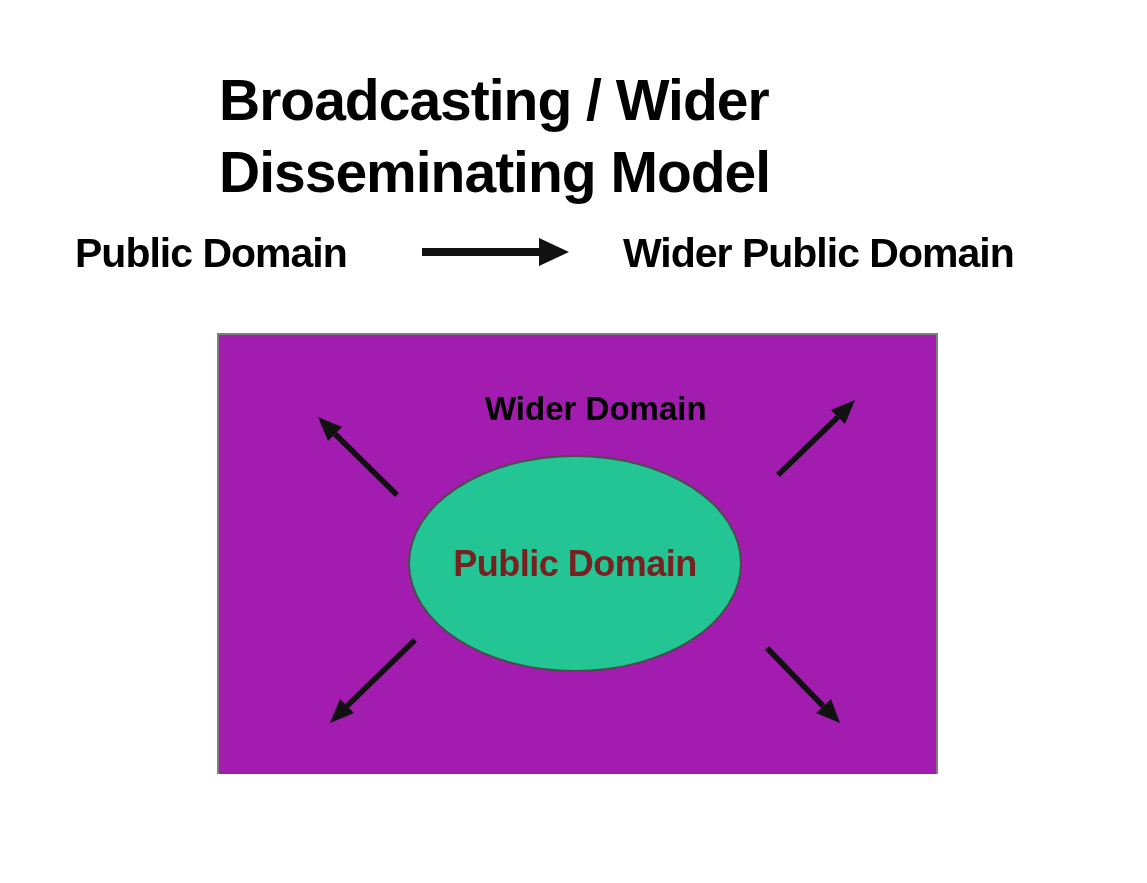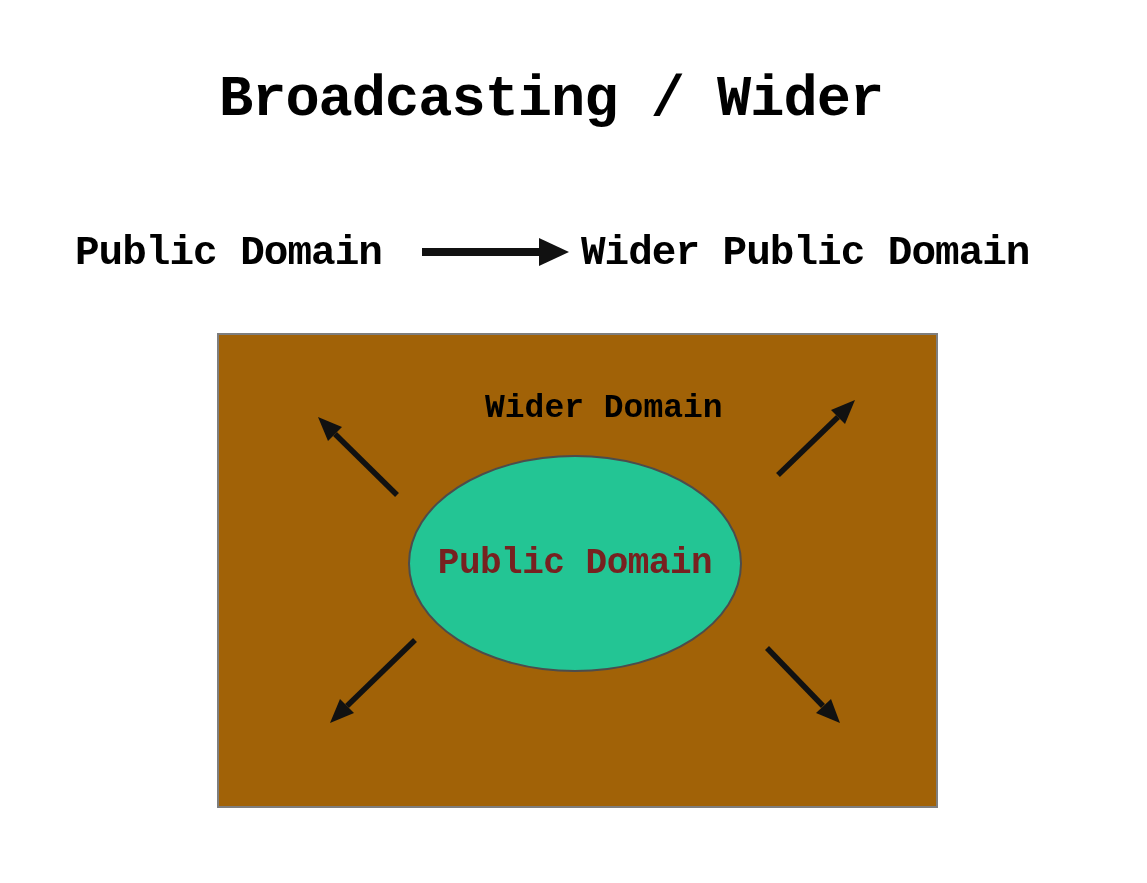--- a/index.html
+++ b/index.html
@@ -3,24 +3,23 @@
 <meta charset="utf-8">
 <style>
   html, body { margin: 0; padding: 0; }
   body {
     font-family: "Liberation Sans", "DejaVu Sans", sans-serif;
     background: #ffffff;
   }
   .canvas {
     position: relative;
     width: 1147px;
-    height: 883px;
+    height: 774px;
     background: #ffffff;
     overflow: hidden;
-    font-family: Liberation Mono, monospace;
   }
   .title {
     position: absolute;
     left: 219px;
     top: 64px;
     margin: 0;
     font-size: 57px;
     font-weight: bold;
     color: #000000;
     line-height: 72px;
@@ -31,37 +30,37 @@
   .flow-label {
     position: absolute;
     font-size: 41px;
     font-weight: bold;
     color: #000000;
     line-height: 46px;
     letter-spacing: -1px;
     white-space: nowrap;
   }
   .flow-source { left: 75px;  top: 230px; }
-  .flow-target { left: 581px; top: 230px; }
+  .flow-target { left: 623px; top: 230px; }
   .flow-arrow-svg {
     position: absolute;
     left: 418px;
     top: 234px;
     width: 155px;
     height: 36px;
   }
   .domain-box {
     position: absolute;
     left: 217px;
     top: 333px;
     width: 721px;
     height: 475px;
     box-sizing: border-box;
     border: 2px solid #7e7e7e;
-    background: #a16207;
+    background: #a21caf;
   }
   .box-label {
     position: absolute;
     left: 266px;
     top: 55px;
     font-size: 33px;
     font-weight: bold;
     color: #000000;
     letter-spacing: 0px;
     white-space: nowrap;
@@ -95,20 +94,21 @@
     pointer-events: none;
   }
 </style>
 </head>
 <body>
 
 <div class="canvas" style="background-color: rgb(255, 255, 255);">
 
   <h1 class="title" style="color: rgb(0, 0, 0);">
     <span class="title-line">Broadcasting / Wider</span>
+    <span class="title-line">Disseminating Model</span>
   </h1>
 
   <span class="flow-label flow-source">Public Domain</span>
 
   <svg class="flow-arrow-svg" viewBox="0 0 155 36" xmlns="http://www.w3.org/2000/svg" style="color: rgb(17, 17, 17);">
     <line x1="4" y1="18" x2="124" y2="18" stroke="currentColor" stroke-width="8"></line>
     <polygon points="151,18 121,4 121,32" fill="currentColor"></polygon>
   </svg>
 
   <span class="flow-label flow-target">Wider Public Domain</span>

